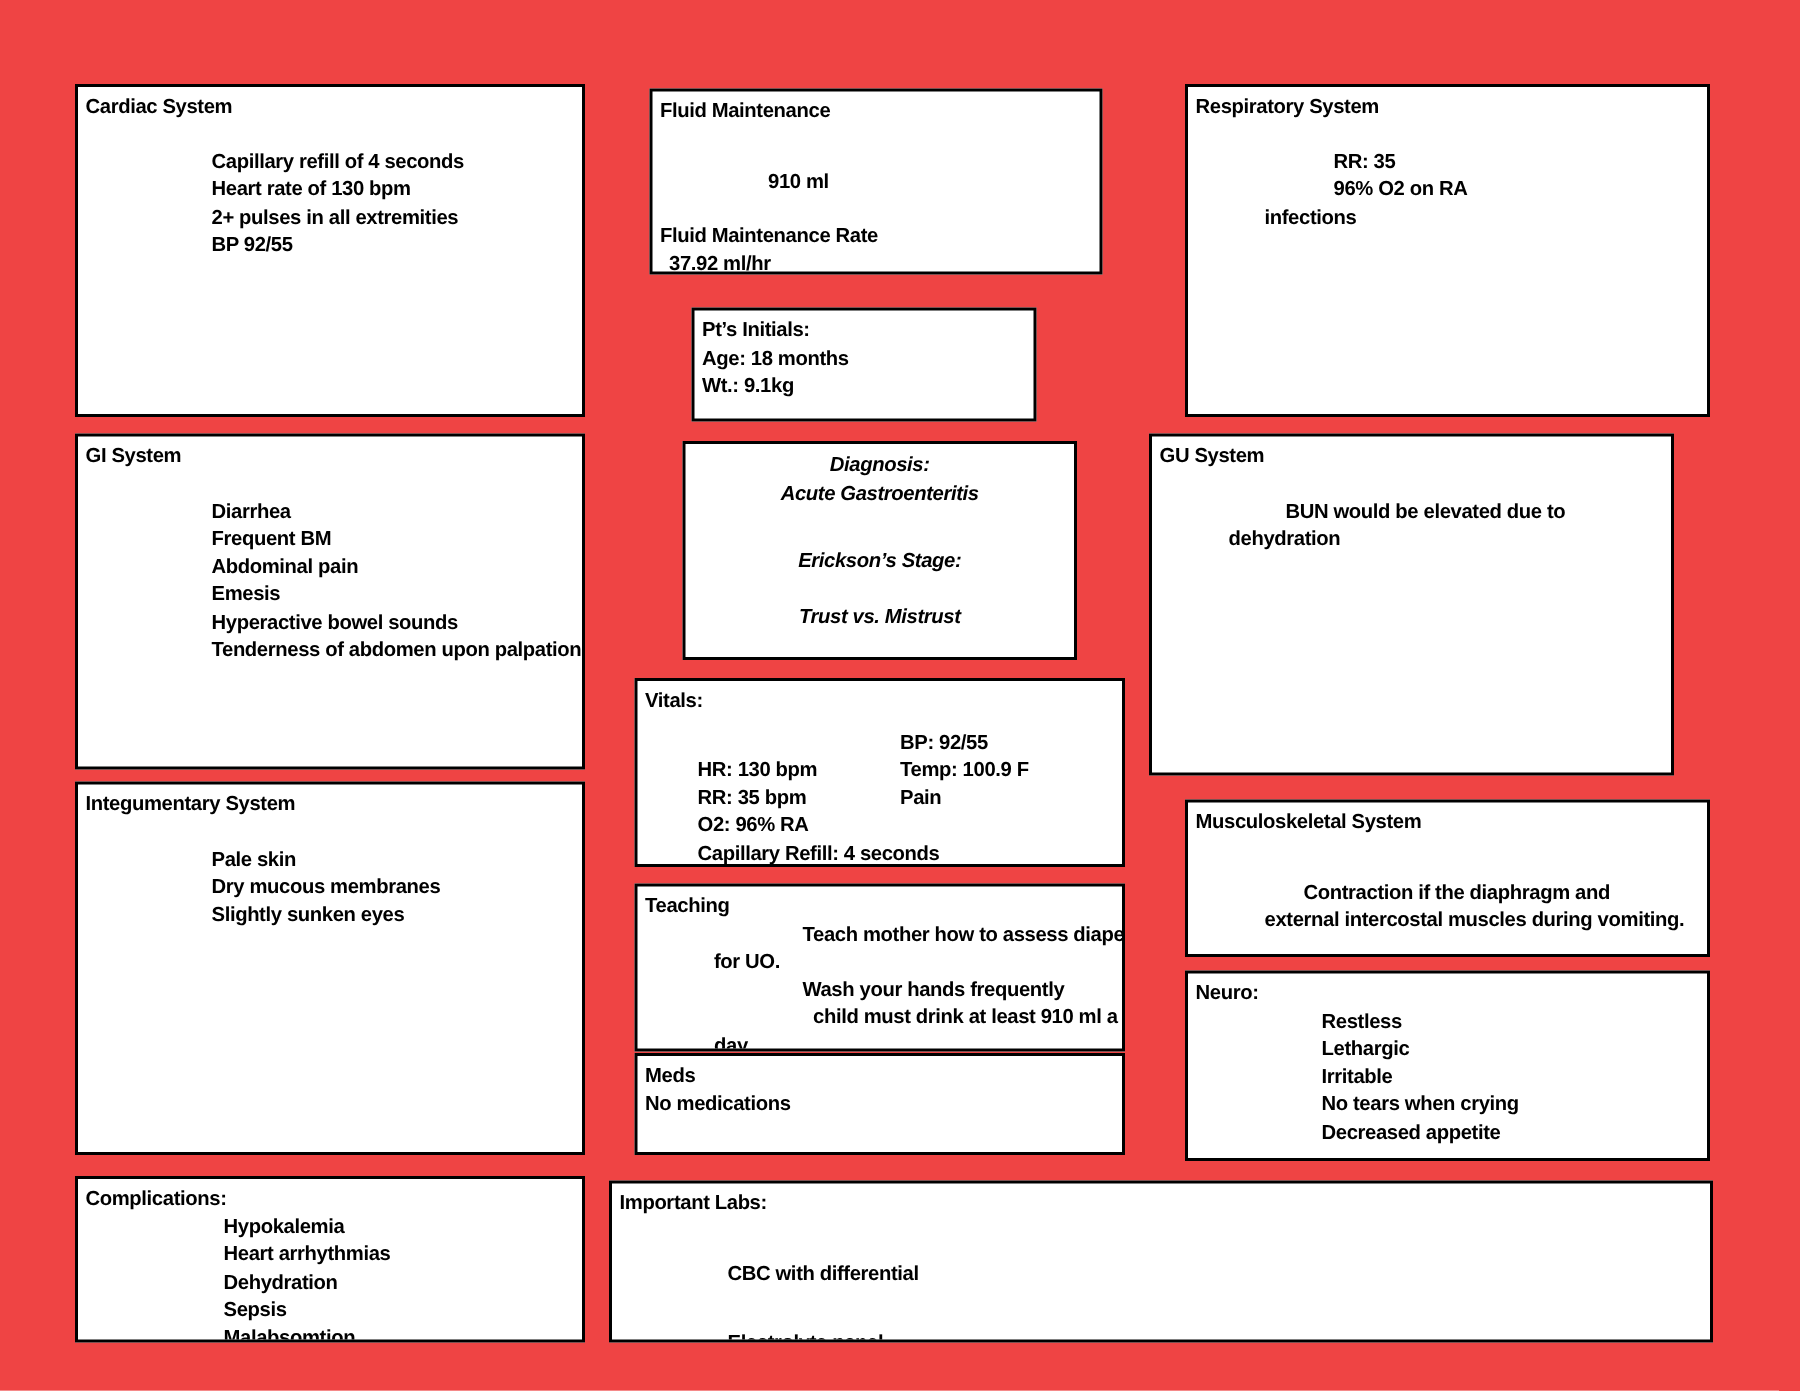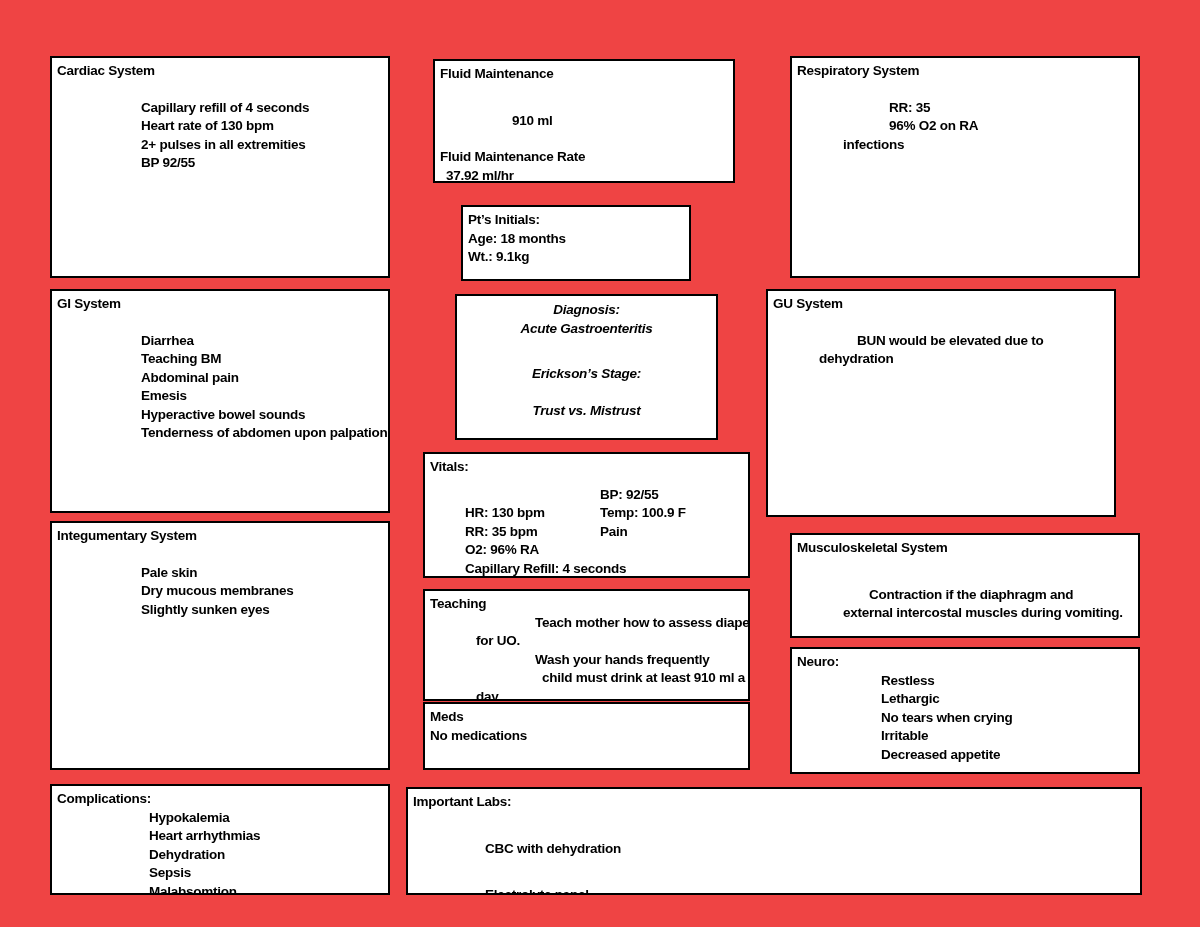--- a/index.html
+++ b/index.html
@@ -128,21 +128,21 @@
       </span>
     </div>
   </div>
 
   <div class="box" id="gi-box">
     <div class="inner">
       <span class="hdr ind-0">GI System</span>
       <span class="gap"></span>
       <span class="lines">
         <span class="line ind-1">Diarrhea</span>
-        <span class="line ind-1">Teaching BM</span>
+        <span class="line ind-1">Frequent BM</span>
         <span class="line ind-1">Abdominal pain</span>
         <span class="line ind-1">Emesis</span>
         <span class="line ind-1">Hyperactive bowel sounds</span>
         <span class="line ind-1">Tenderness of abdomen upon palpation</span>
       </span>
     </div>
   </div>
 
   <div class="box" id="integ-box">
     <div class="inner">
@@ -237,21 +237,21 @@
   <div class="box" id="meds-box">
     <div class="inner">
       <span class="hdr ind-0">Meds</span>
       <span class="line ind-0">No medications</span>
     </div>
   </div>
 
   <div class="box" id="labs-box">
     <div class="inner">
       <span class="hdr ind-0">Important Labs:</span>
-      <span class="line ind-7">CBC with dehydration</span>
+      <span class="line ind-7">CBC with differential</span>
       <span class="line ind-7">Electrolyte panel</span>
     </div>
   </div>
 
   <div class="box" id="resp-box">
     <div class="inner">
       <span class="hdr ind-0">Respiratory System</span>
       <span class="gap"></span>
       <span class="line ind-5">RR: 35</span>
       <span class="line ind-5">96% O2 on RA</span>
@@ -274,19 +274,19 @@
       <span class="line ind-7">Contraction if the diaphragm and</span>
       <span class="line ind-3">external intercostal muscles during vomiting.</span>
     </div>
   </div>
 
   <div class="box" id="neuro-box">
     <div class="inner">
       <span class="hdr ind-0">Neuro:</span>
       <span class="line ind-1">Restless</span>
       <span class="line ind-1">Lethargic</span>
+      <span class="line ind-1">Irritable</span>
       <span class="line ind-1">No tears when crying</span>
-      <span class="line ind-1">Irritable</span>
       <span class="line ind-1">Decreased appetite</span>
     </div>
   </div>
 
 </div>
 
 </body></html>

